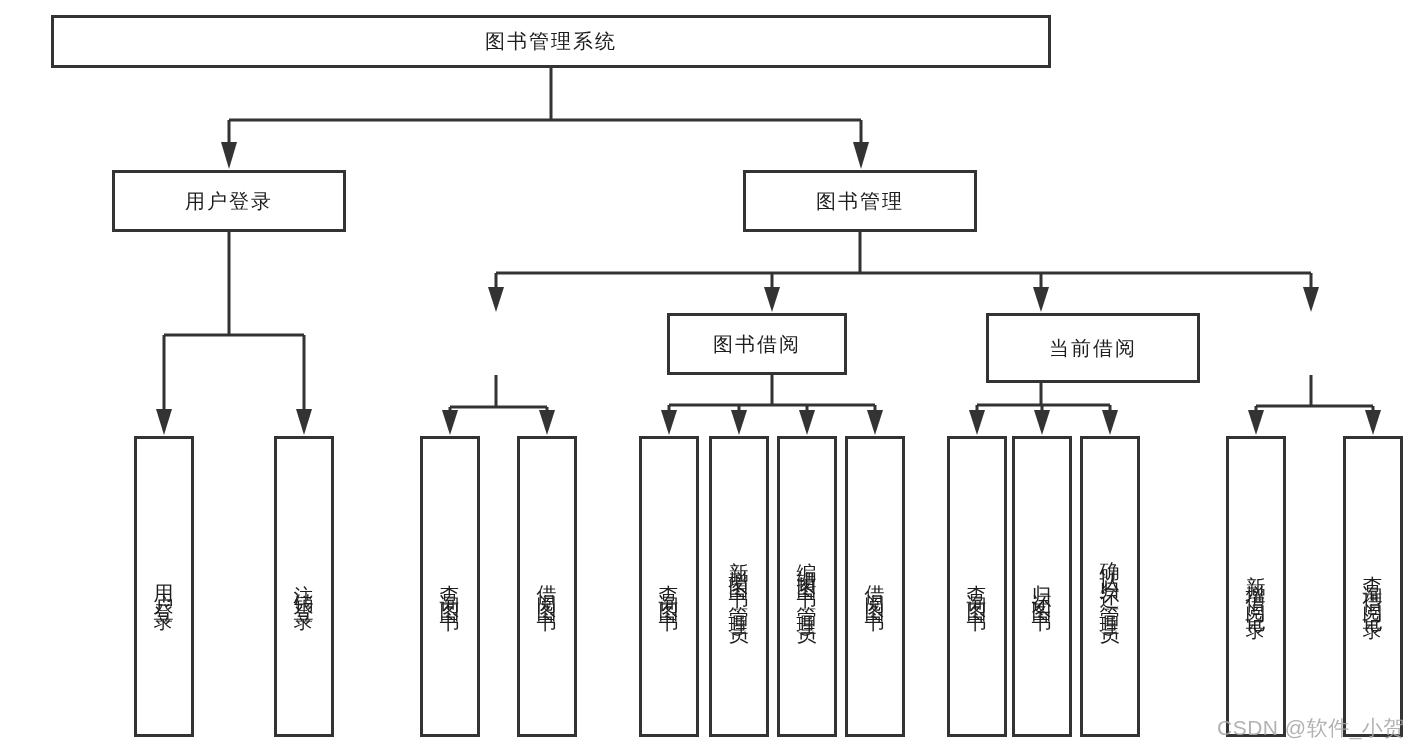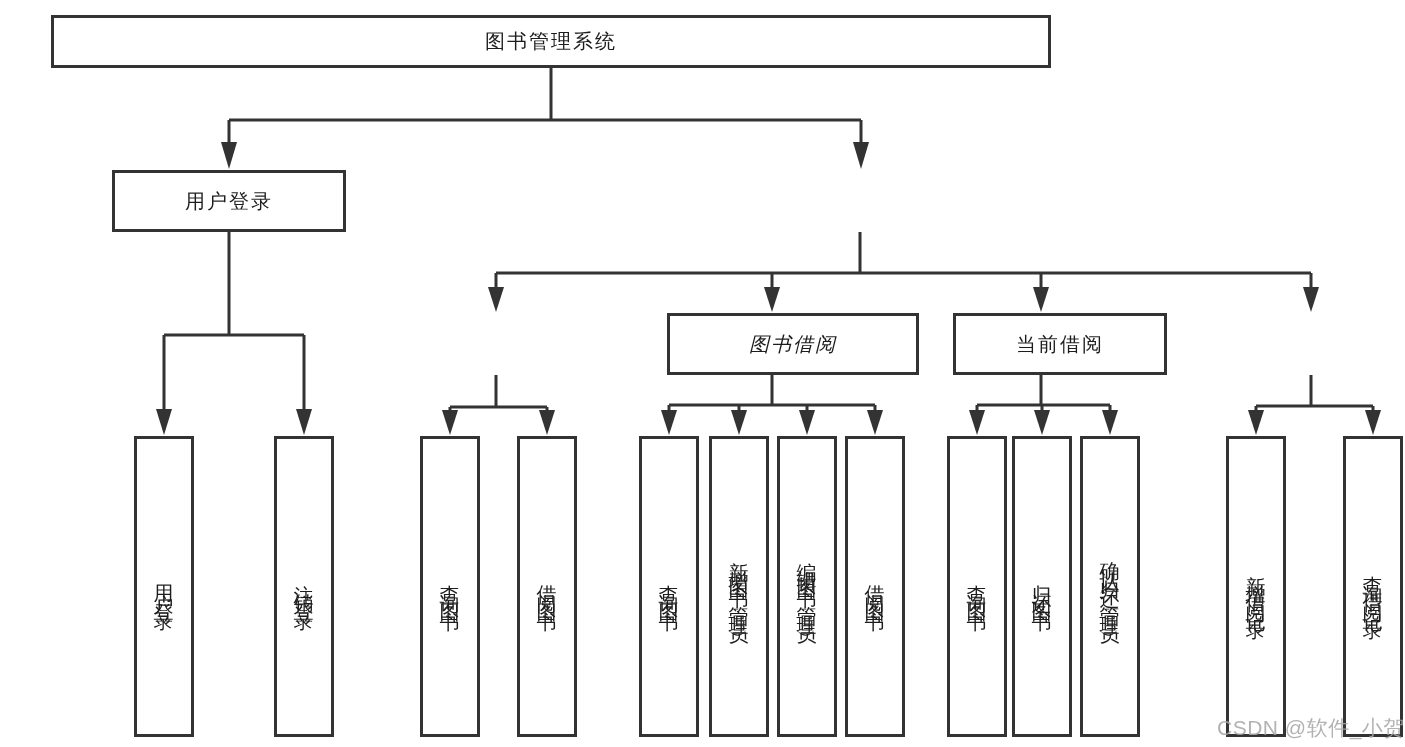--- a/index.html
+++ b/index.html
@@ -100,25 +100,28 @@
     </g>
   </svg>
 
   <div class="box" style="left:20px; top:15px; width:1000px; height:53px;">
     <span class="h-label">图书管理系统</span>
   </div>
 
   <div class="box" style="left:81px; top:170px; width:234px; height:62px;">
     <span class="h-label">用户登录</span>
   </div>
+  <div class="box" style="left:712px; top:170px; width:234px; height:62px;">
+    <span class="h-label">图书管理</span>
+  </div>
 
-  <div class="box" style="left:636px; top:313px; width:252px; height:62px;font-style:italic;">
+  <div class="box" style="left:636px; top:313px; width:180px; height:62px;">
     <span class="h-label">图书借阅</span>
   </div>
-  <div class="box" style="left:922px; top:313px; width:214px; height:62px;">
+  <div class="box" style="left:955px; top:313px; width:214px; height:70px;">
     <span class="h-label">当前借阅</span>
   </div>
 
   <div class="box leaf" style="left:103px; top:436px; width:60px; height:301px;">
     <span class="v-text">用户登录</span>
   </div>
   <div class="box leaf" style="left:243px; top:436px; width:60px; height:301px;">
     <span class="v-text">注销登录</span>
   </div>
 

